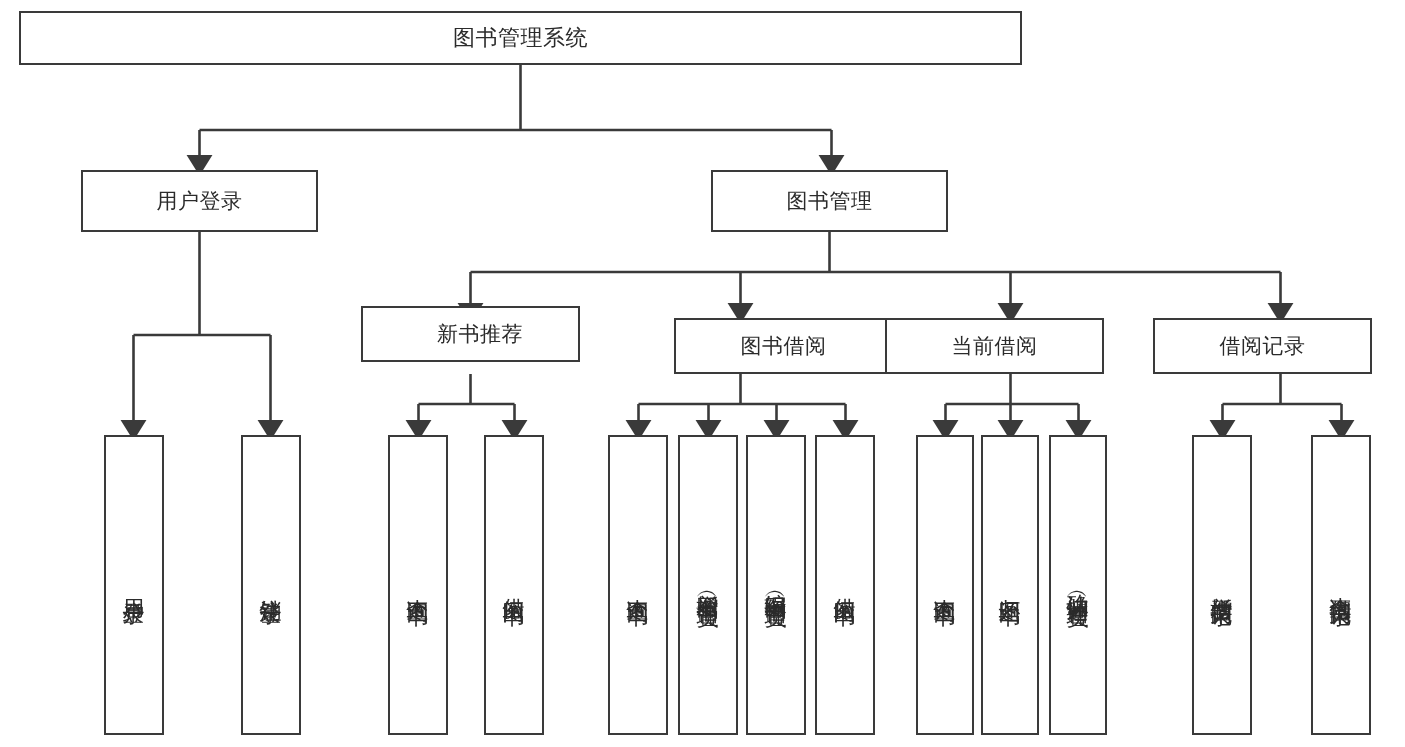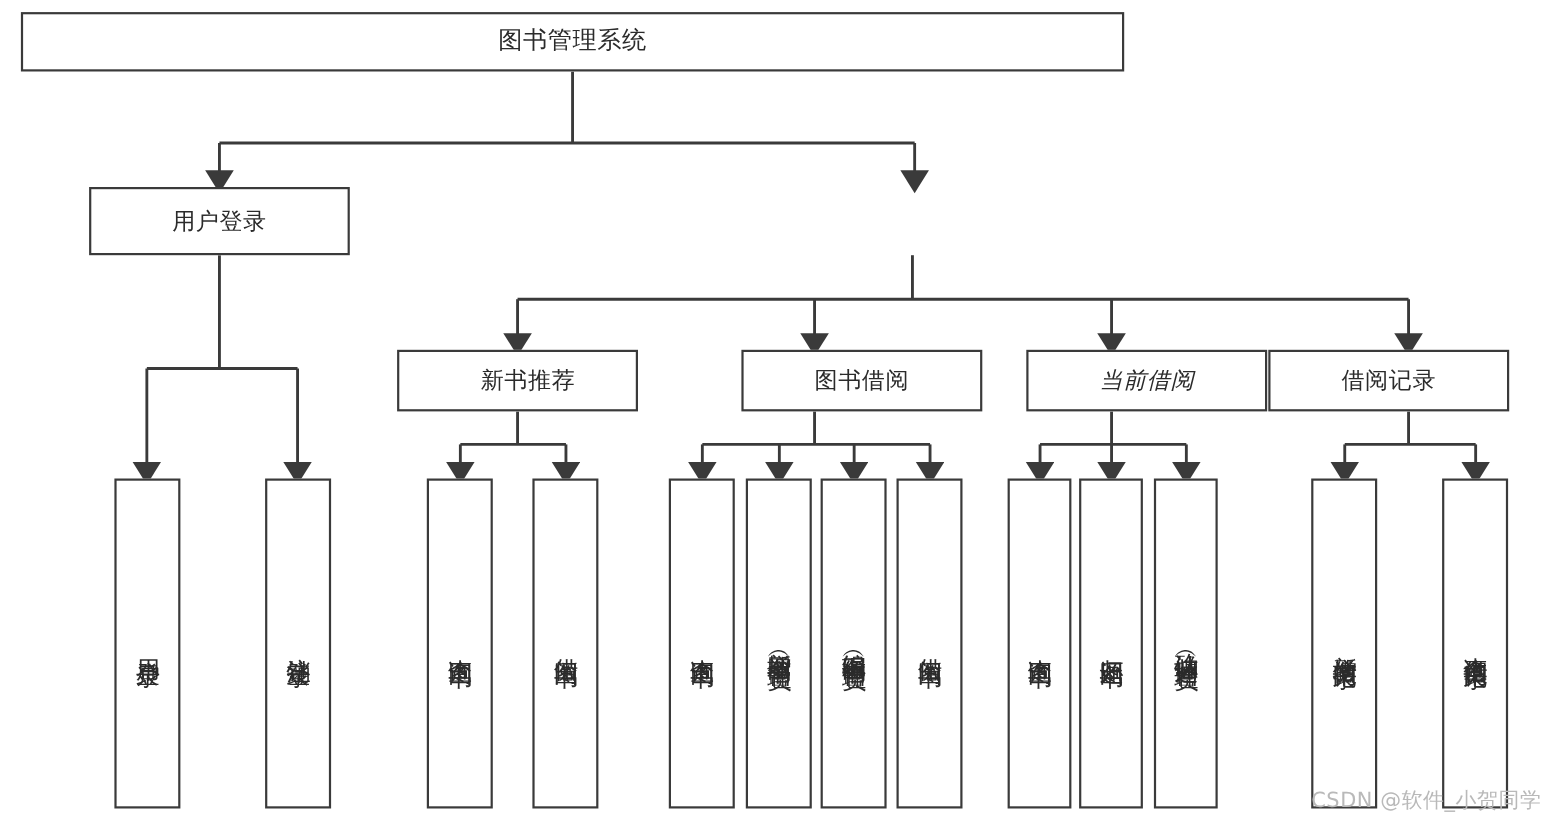--- a/index.html
+++ b/index.html
@@ -129,28 +129,31 @@
     </g>
   </svg>
 
   <div class="node horiz root" style="left: 19px; top: 11px; width: 1003px; height: 54px;">
     <span class="lbl">图书管理系统</span>
   </div>
 
   <div class="node horiz" style="left: 81px; top: 170px; width: 237px; height: 62px;">
     <span class="lbl">用户登录</span>
   </div>
+  <div class="node horiz" style="left: 711px; top: 170px; width: 237px; height: 62px;">
+    <span class="lbl">图书管理</span>
+  </div>
 
-  <div class="node horiz" style="left: 361px; top: 318px; width: 219px; height: 56px; padding-left: 19px;">
+  <div class="node horiz" style="left: 361px; top: 306px; width: 219px; height: 56px; padding-left: 19px;">
     <span class="lbl">新书推荐</span>
   </div>
   <div class="node horiz" style="left: 631px; top: 318px; width: 219px; height: 56px; margin-left: 43px;">
     <span class="lbl">图书借阅</span>
   </div>
-  <div class="node horiz" style="left: 933px; top: 318px; width: 219px; height: 56px; font-style: italic;">
+  <div class="node horiz" style="left: 885px; top: 318px; width: 219px; height: 56px;">
     <span class="lbl">当前借阅</span>
   </div>
   <div class="node horiz" style="left: 1153px; top: 318px; width: 219px; height: 56px;">
     <span class="lbl">借阅记录</span>
   </div>
 
   <div class="node vert" style="left: 104px; top: 435px; width: 60px; height: 300px;">
     <span class="lbl">用户登录</span>
   </div>
   <div class="node vert" style="left: 241px; top: 435px; width: 60px; height: 300px;">
@@ -183,15 +186,14 @@
   <div class="node vert" style="left: 1049px; top: 435px; width: 58px; height: 300px;">
     <span class="lbl">确认归还（管理员）</span>
   </div>
   <div class="node vert" style="left: 1192px; top: 435px; width: 60px; height: 300px;">
     <span class="lbl">新增借阅记录</span>
   </div>
   <div class="node vert" style="left: 1311px; top: 435px; width: 60px; height: 300px;">
     <span class="lbl">查询借阅记录</span>
   </div>
 
-  <div class="watermark" style="left: 1192px; top: 715px; color: rgb(185, 185, 185);">CSDN @软件_小贺同学</div>
 
 </div>
 
 </body></html>

